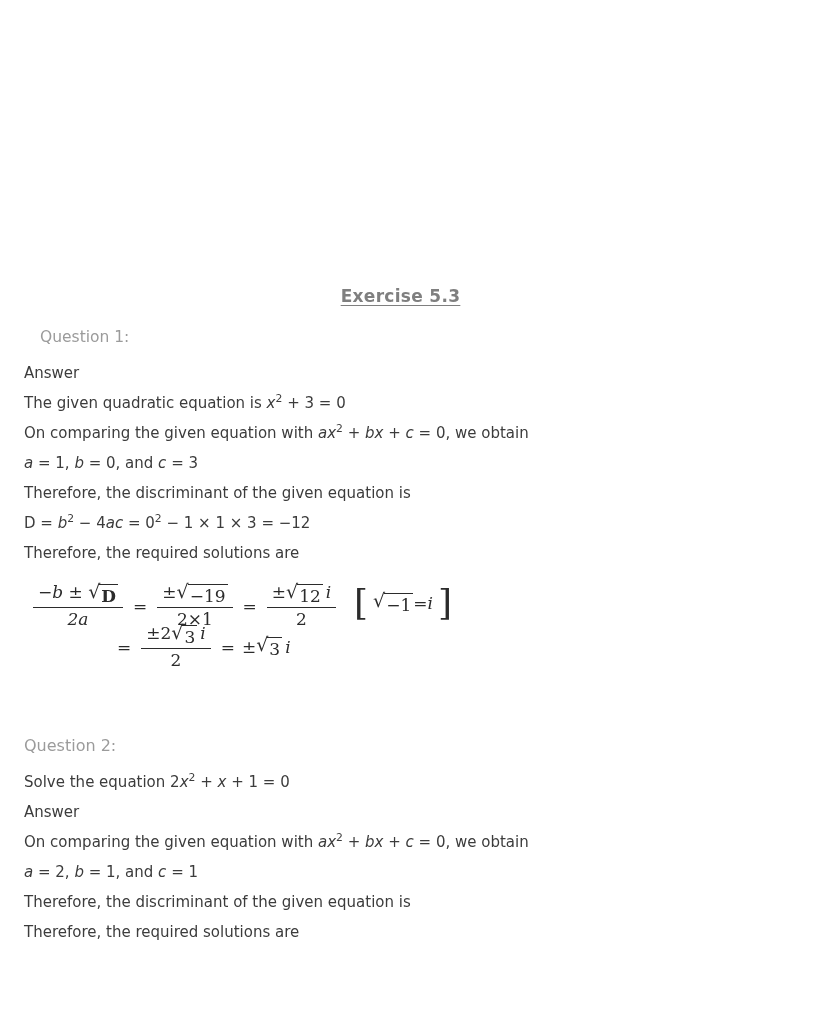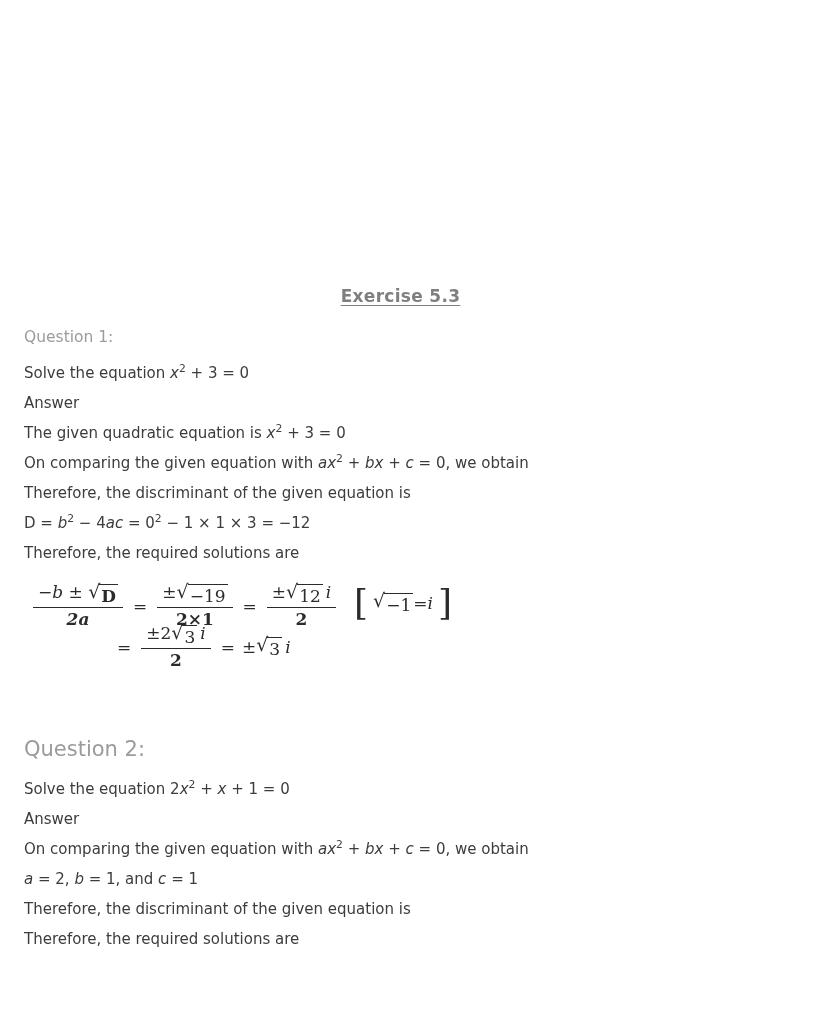--- a/index.html
+++ b/index.html
@@ -38,22 +38,22 @@
   .exercise-heading span {
     text-decoration: underline;
     text-underline-offset: 3px;
   }
 
   .question-label {
     color: #9b9b9b;
     margin: 0 0 11px 0;
     line-height: 1.25;
   }
-  .q1-label { font-size: 15.5px; }
-  .q2-label { font-size: 21px; }
+  .q1-label { font-size: 15.5px; margin-left: 16px; }
+  .q2-label { font-size: 16px; }
 
   .line {
     font-size: 15px;
     line-height: 30px;
     color: #3c3c3c;
     margin: 0;
     white-space: nowrap;
   }
 
   .block { margin: 0; padding: 0; }
@@ -87,21 +87,20 @@
     margin: 0 3px;
   }
   .frac .num {
     padding: 0 5px 1px 5px;
     border-bottom: 1.3px solid #2b2b2b;
     white-space: nowrap;
   }
   .frac .den {
     padding: 1px 5px 0 5px;
     white-space: nowrap;
-    font-weight: bold;
   }
 
   .radic {
     display: inline-flex;
     align-items: flex-start;
     white-space: nowrap;
   }
   .radic .sign { font-size: 19px; line-height: 1; margin-right: -1px; }
   .radic .rad-body {
     border-top: 1.2px solid #2b2b2b;
@@ -139,28 +138,28 @@
   <div class="top-spacer"></div>
 
   <div class="exercise-heading">
     <span>Exercise 5.3</span>
   </div>
 
   <div class="block">
 
     <p class="question-label q1-label">Question 1:</p>
 
-    <p class="line"><span>Solve the equation </span><i class="var">x</i><sup>2</sup><span> + 3 = 0</span></p>
 
     <p class="line">Answer</p>
 
     <p class="line"><span>The given quadratic equation is </span><i class="var">x</i><sup>2</sup><span> + 3 = 0</span></p>
 
     <p class="line"><span>On comparing the given equation with </span><i class="var">ax</i><sup>2</sup><span> + </span><i class="var">bx</i><span> + </span><i class="var">c</i><span> = 0, we obtain</span></p>
 
+    <p class="line"><i class="var">a</i><span> = 1, </span><i class="var">b</i><span> = 0, and </span><i class="var">c</i><span> = 3</span></p>
 
     <p class="line">Therefore, the discriminant of the given equation is</p>
 
     <p class="line"><span>D = </span><i class="var">b</i><sup>2</sup><span> − 4</span><i class="var">ac</i><span> = 0</span><sup>2</sup><span> − 1 × 1 × 3 = −12</span></p>
 
     <p class="line">Therefore, the required solutions are</p>
 
     <div class="math-block">
 
       <div class="math-row row1">

